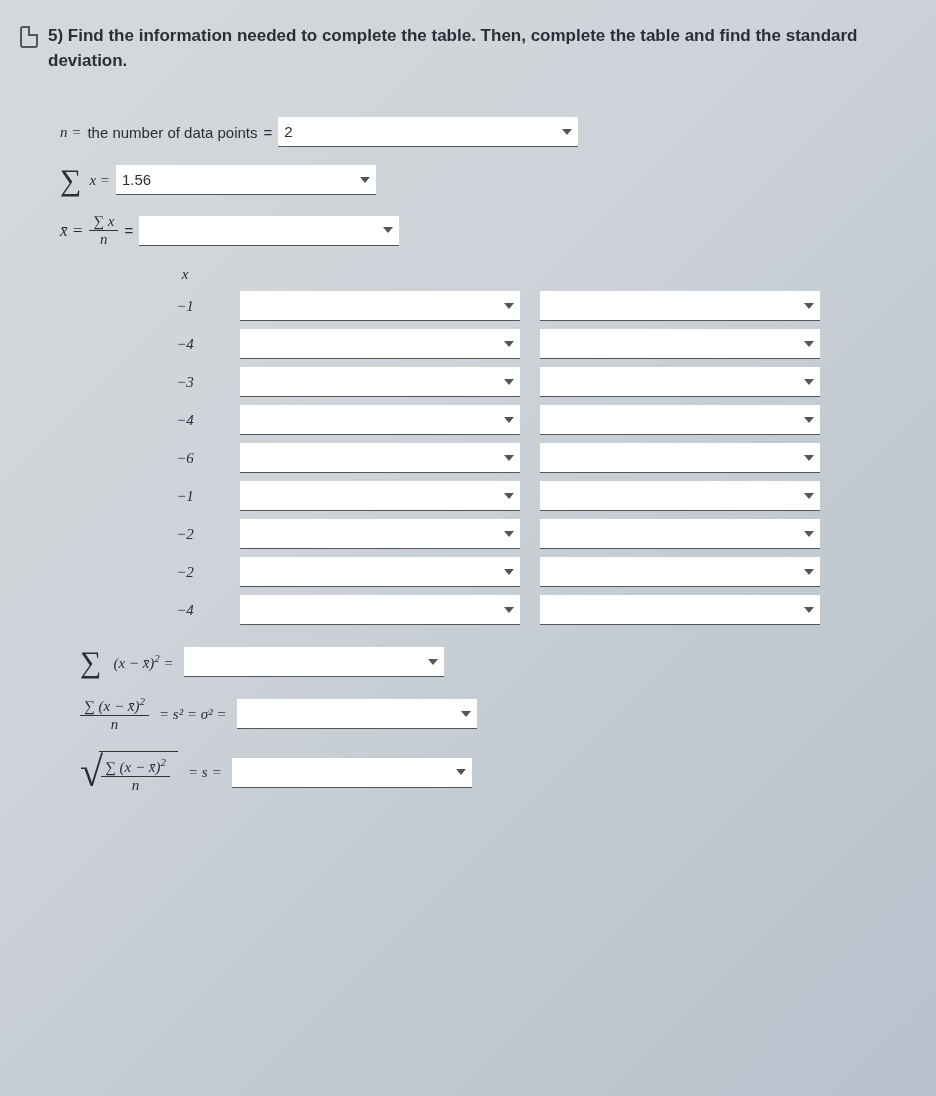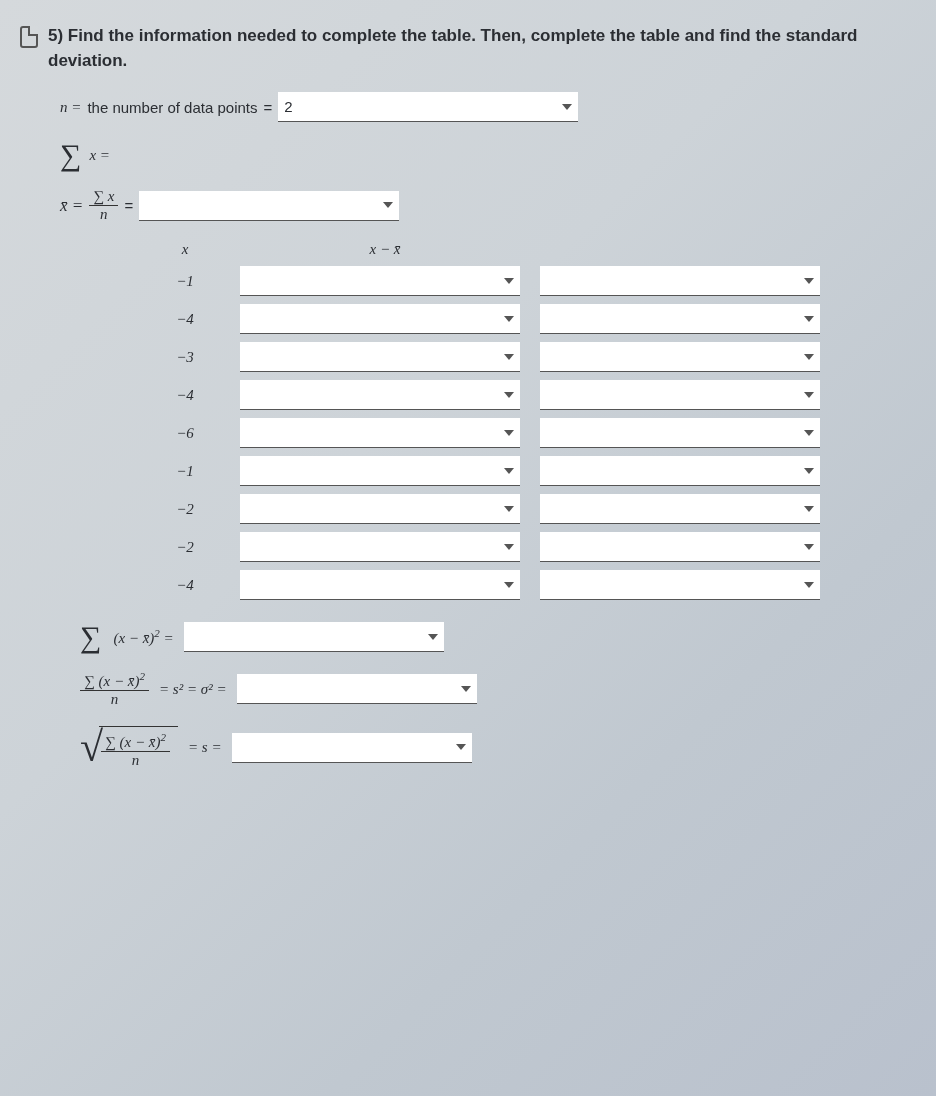--- a/index.html
+++ b/index.html
@@ -6,21 +6,21 @@
   body {
     margin: 0;
     padding: 24px 20px;
     font-family: Arial, Helvetica, sans-serif;
     background: linear-gradient(135deg, #d5d9dc 0%, #cdd3d8 40%, #c0c8d0 70%, #b9c1cd 100%);
     min-height: 1096px;
     width: 936px;
     color: #2b2e33;
     font-size: 15px;
   }
-  .question { display:flex; align-items:flex-start; gap:10px; margin-bottom:19px; }
+  .question { display:flex; align-items:flex-start; gap:10px; margin-bottom:44px; }
   .qicon {
     width:18px; height:22px; border:2px solid #555; border-radius:3px;
     position:relative; flex:0 0 auto; margin-top:2px;
   }
   .qicon::after{content:"";position:absolute;right:-2px;top:-2px;width:8px;height:8px;
     border-left:2px solid #555;border-bottom:2px solid #555;background:linear-gradient(135deg,#d5d9dc,#d5d9dc);}
   .qtext { font-weight:bold; font-size:17px; line-height:1.45; }
   .qtext .num{font-weight:bold;}
   .row { display:flex; align-items:center; margin:18px 0 18px 40px; gap:6px; }
   .dd {
@@ -72,39 +72,42 @@
   <span>=</span>
   <div class="dd" style="min-width:300px;">
     <span class="val">2</span>
     <span class="caret"></span>
   </div>
 </div>
 
 <div class="row">
   <span class="sigma">∑</span>
   <span class="it">x =</span>
+  <div class="dd" style="min-width:260px;">
+    <span class="val">1.56</span>
+    <span class="caret"></span>
+  </div>
 </div>
 
 <div class="row">
   <span class="it" style="font-size:17px;">x̄ =</span>
   <span class="frac">
     <span class="top"><span class="it" style="font-size:15px;">∑ <i>x</i></span></span>
     <span class="bot it">n</span>
   </span>
   <span>=</span>
   <div class="dd" style="min-width:260px;">
     <span class="val"></span>
     <span class="caret"></span>
   </div>
 </div>
 
 <div class="table-area">
   <div class="headers">
     <div class="h1 it">x</div>
-    <div class="h2 it">x − x̄</div>
   </div>
   <div id="rows">
       <div class="trow">
         <div class="xcell it">−1</div>
         <div class="cell">
           <div class="dd">
             <span class="val"></span>
             <span class="caret"></span>
           </div>
         </div>

